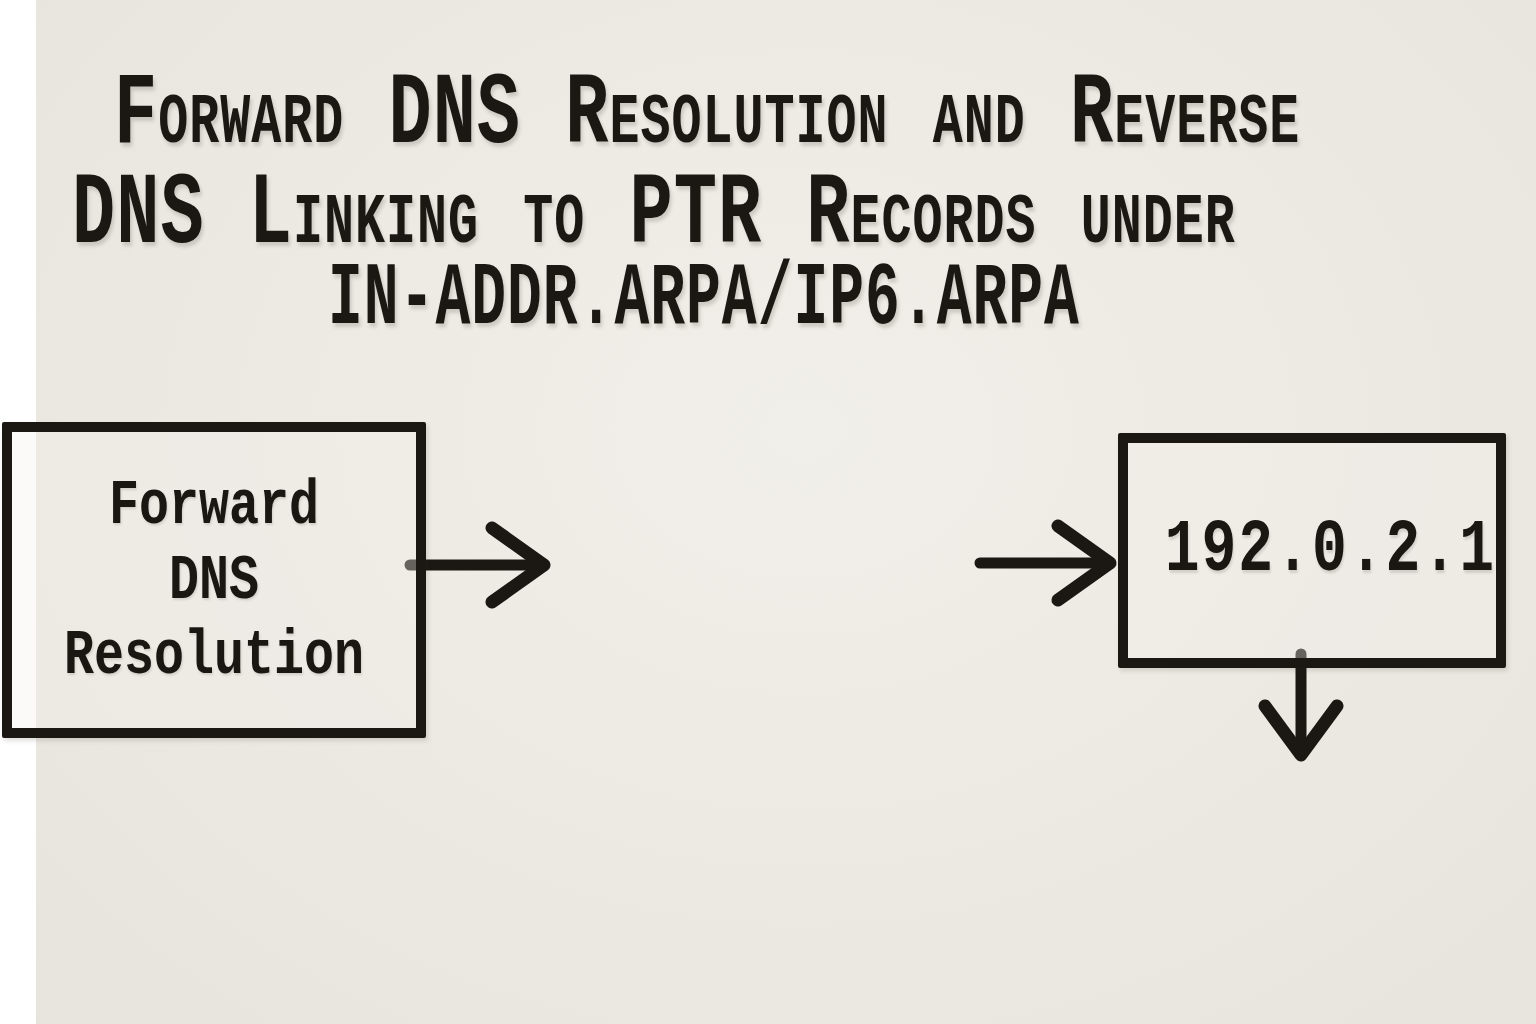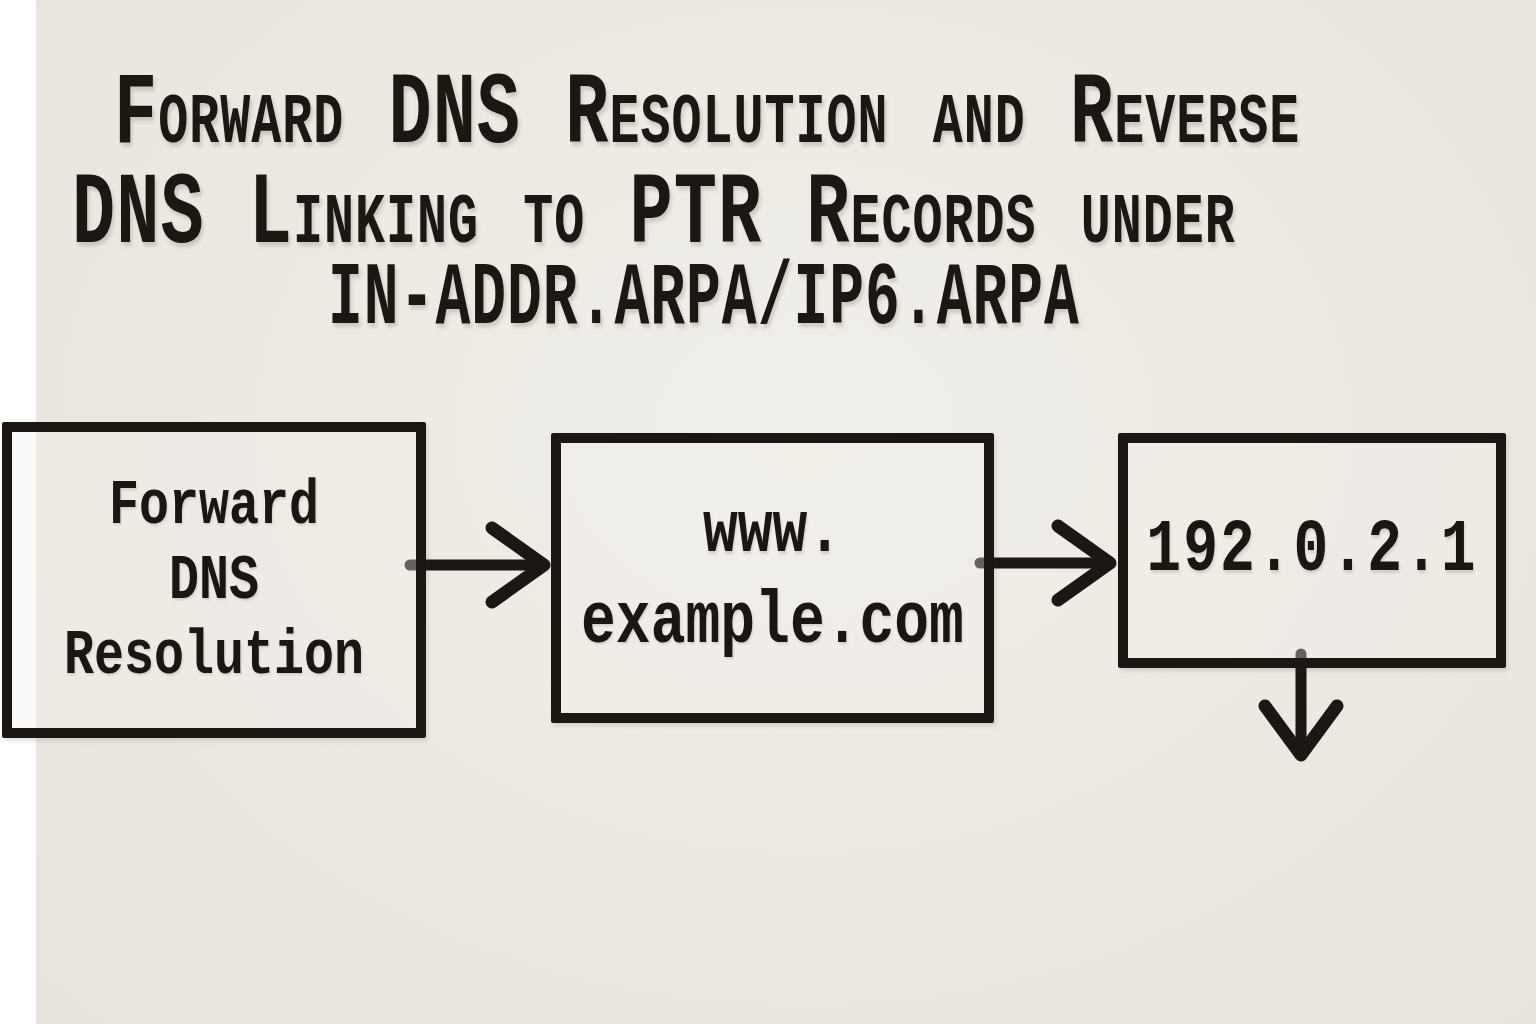--- a/index.html
+++ b/index.html
@@ -55,21 +55,21 @@
     text-shadow: 1px 2px 2px rgba(60,50,40,0.15);
   }
   .node-text .ln { display: block; }
 
   .node.forward { left: -34px;  top: 422px; width: 404px; height: 296px; }
   .node.forward .node-text { font-size: 50px; line-height: 1.18; }
 
   .node.hostname { left: 515px; top: 433px; width: 423px; height: 270px; }
   .node.hostname .node-text { font-size: 58px; line-height: 1.22; }
 
-  .node.ip { left: 1082px; top: 433px; width: 368px; height: 215px; }
+  .node.ip { left: 1082px; top: 433px; width: 368px; height: 215px; justify-content: flex-end; }
   .node.ip .node-text { font-size: 58px; line-height: 1.1; letter-spacing: 2px; }
 
   .node.ptr { left: 1086px; top: 762px; width: 362px; height: 205px; }
   .node.ptr .node-text { font-size: 56px; line-height: 1.2; }
 
   
   svg.arrows {
     position: absolute;
     left: 0; top: 0;
     width: 1536px;
@@ -110,26 +110,20 @@
   </svg>
 
   <div class="node forward">
     <div class="node-text">
       <span class="ln">Forward</span>
       <span class="ln">DNS</span>
       <span class="ln">Resolution</span>
     </div>
   </div>
 
-  <div class="node hostname">
-    <div class="node-text">
-      <span class="ln">www.</span>
-      <span class="ln">example.com</span>
-    </div>
-  </div>
 
   <div class="node ip">
     <div class="node-text">
       <span class="ln">192.0.2.1</span>
     </div>
   </div>
 
 
 </div>
 

